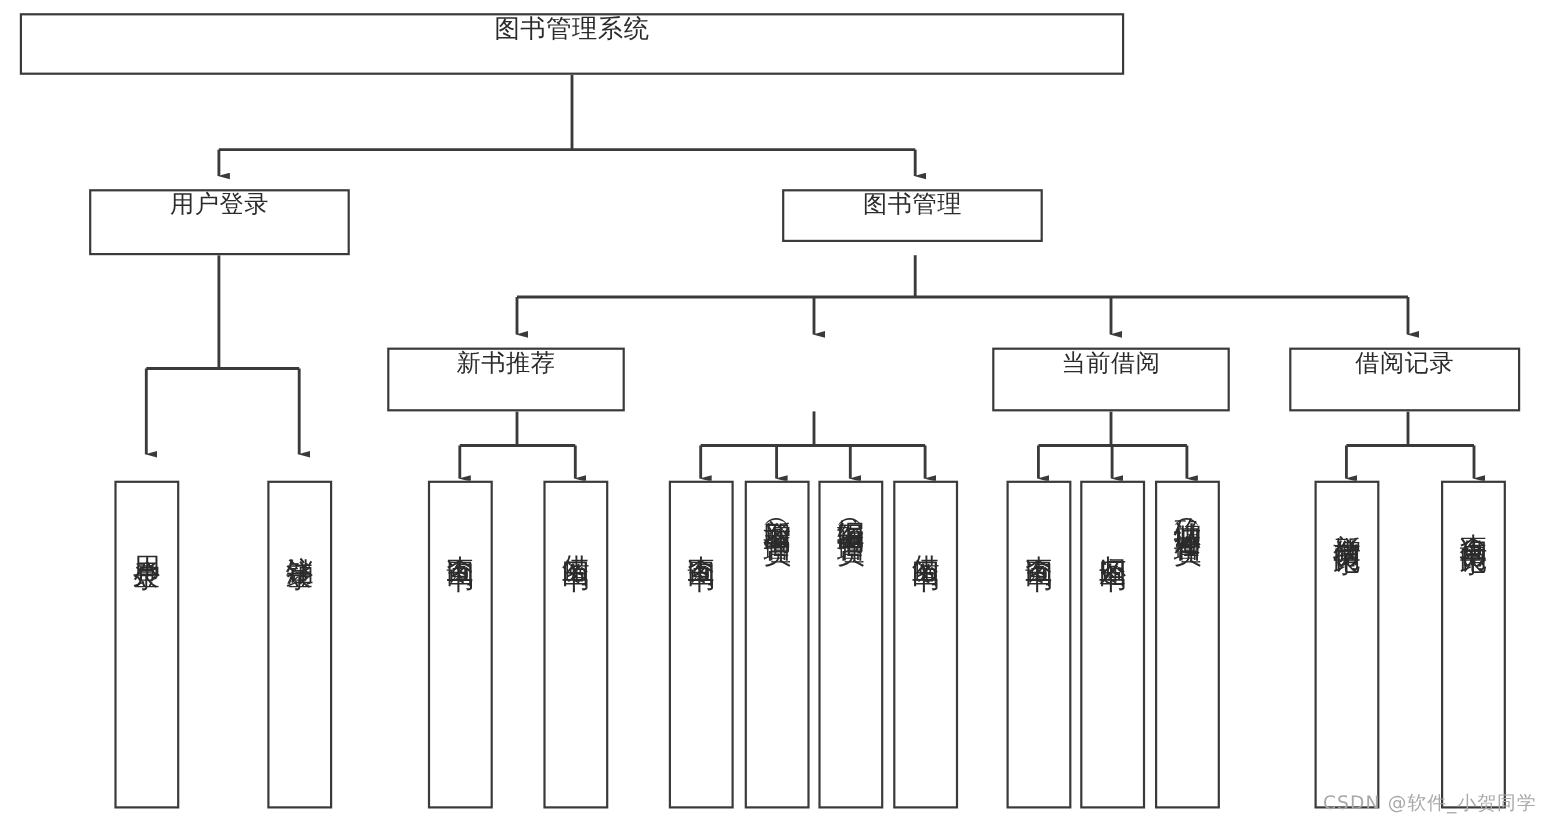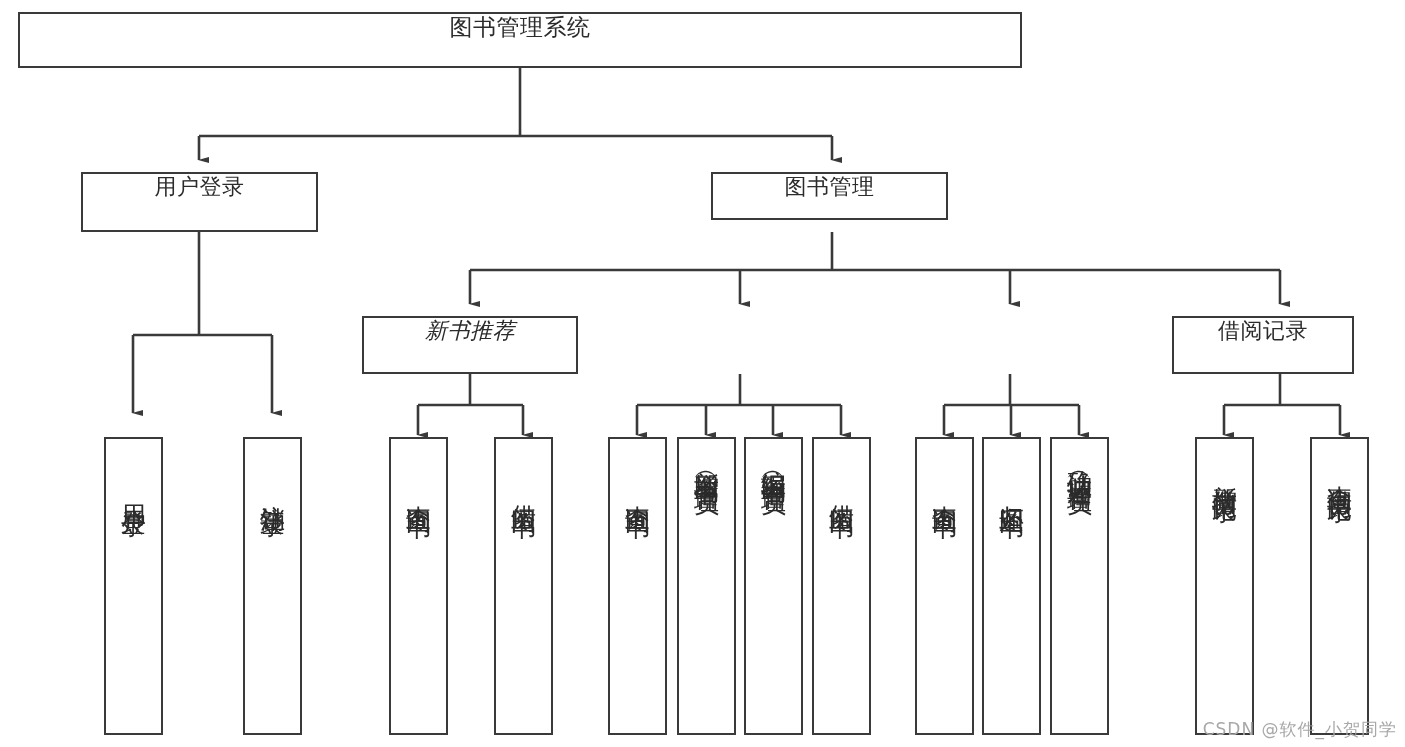--- a/index.html
+++ b/index.html
@@ -139,24 +139,27 @@
     <span class="label">图书管理系统</span>
   </div>
 
   <div class="node horizontal" style="left:81px; top:172px; width:237px; height:60px;">
     <span class="label">用户登录</span>
   </div>
   <div class="node horizontal" style="left:711px; top:172px; width:237px; height:48px;">
     <span class="label">图书管理</span>
   </div>
 
-  <div class="node horizontal" style="left:362px; top:316px; width:216px; height:58px;font-style:italic;">
+  <div class="node horizontal" style="left:352px; top:316px; width:216px; height:58px;">
     <span class="label">新书推荐</span>
   </div>
-  <div class="node horizontal" style="left:1172px; top:316px; width:182px; height:58px;">
+  <div class="node horizontal" style="left:902px; top:316px; width:216px; height:58px;">
+    <span class="label">当前借阅</span>
+  </div>
+  <div class="node horizontal" style="left:1172px; top:316px; width:210px; height:58px;">
     <span class="label">借阅记录</span>
   </div>
 
   <div class="node vertical mid" style="left:104px; top:437px; width:59px; height:298px;">
     <span class="label">用户登录</span>
   </div>
   <div class="node vertical mid" style="left:243px; top:437px; width:59px; height:298px;">
     <span class="label">注销登录</span>
   </div>
 

